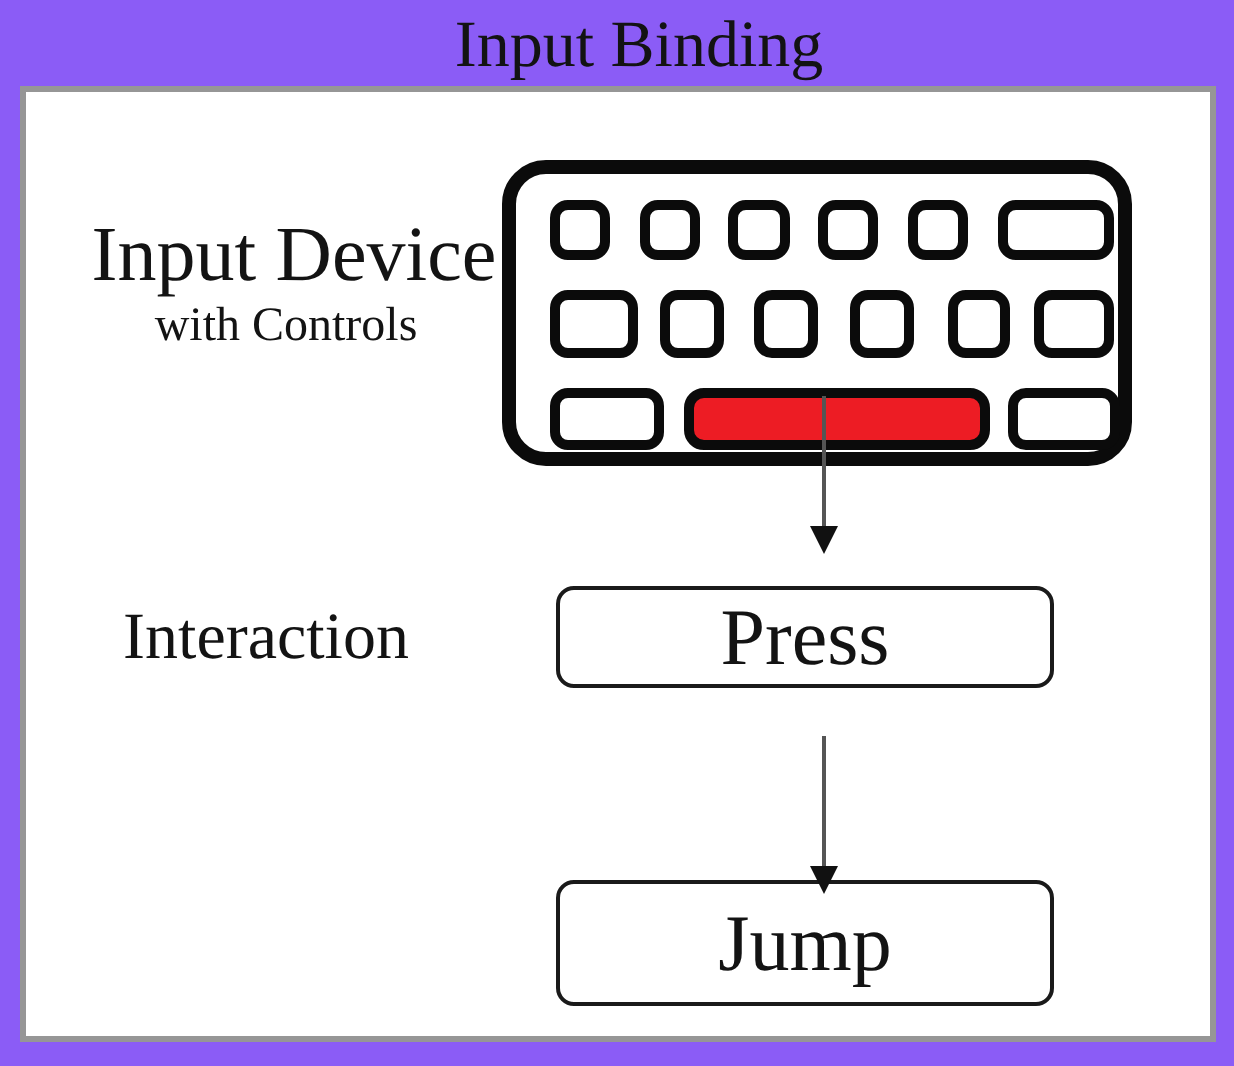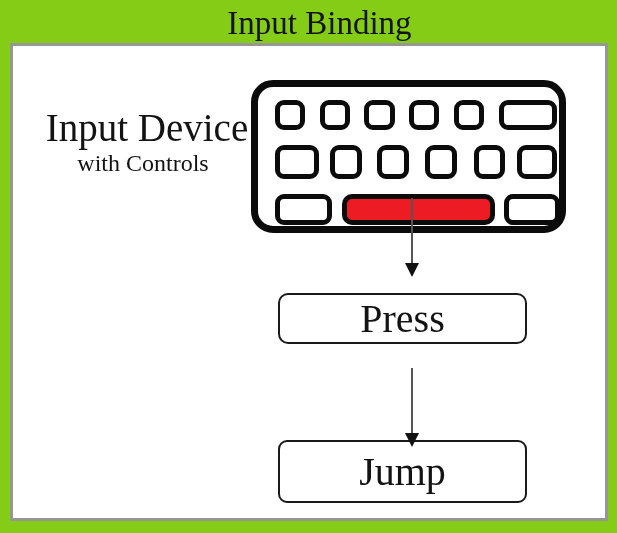--- a/index.html
+++ b/index.html
@@ -5,21 +5,21 @@
   html, body {
     margin: 0;
     padding: 0;
     background: #ffffff;
     font-family: "Liberation Serif", "DejaVu Serif", serif;
   }
   .page {
     position: relative;
     width: 617px;
     height: 533px;
-    background: #84cc16;
+    background: #8b5cf6;
     overflow: hidden;
     color: #111111;
   }
   .title {
     position: absolute;
     top: 3px;
     left: 0;
     width: 100%;
     padding-left: 22px;
     box-sizing: border-box;
@@ -85,21 +85,21 @@
     border: 2px solid var(--color-box-border, #1a1a1a);
     border-radius: 9px;
     background: #ffffff;
     display: flex;
     align-items: center;
     justify-content: center;
     font-size: 40px;
     color: #131313;
     z-index: 1;
   }
-  .press-box { top: 293px; border-radius: 10px; }
+  .press-box { top: 293px; }
   .jump-box  { top: 440px; height: 63px; justify-content: center; }
   
   .arrows {
     position: absolute;
     left: 0; top: 0;
     width: 617px;
     height: 533px;
     z-index: 2;
     pointer-events: none;
   }
@@ -132,20 +132,21 @@
     <div class="key" style="left:17px;top:107px;width:57px;height:31px"></div>
     <div class="key highlight" style="left:84px;top:107px;width:153px;height:31px"></div>
     <div class="key" style="left:246px;top:107px;width:56px;height:31px"></div>
   </div>
 
   <div class="label-col device-label">
     <div class="main">Input Device</div>
     <div class="sub">with Controls</div>
   </div>
 
+  <div class="label-col interaction-label">Interaction</div>
 
 
   <div class="flow-box press-box">
     <span>Press</span>
   </div>
 
   <div class="flow-box jump-box">
     <span>Jump</span>
   </div>
 

